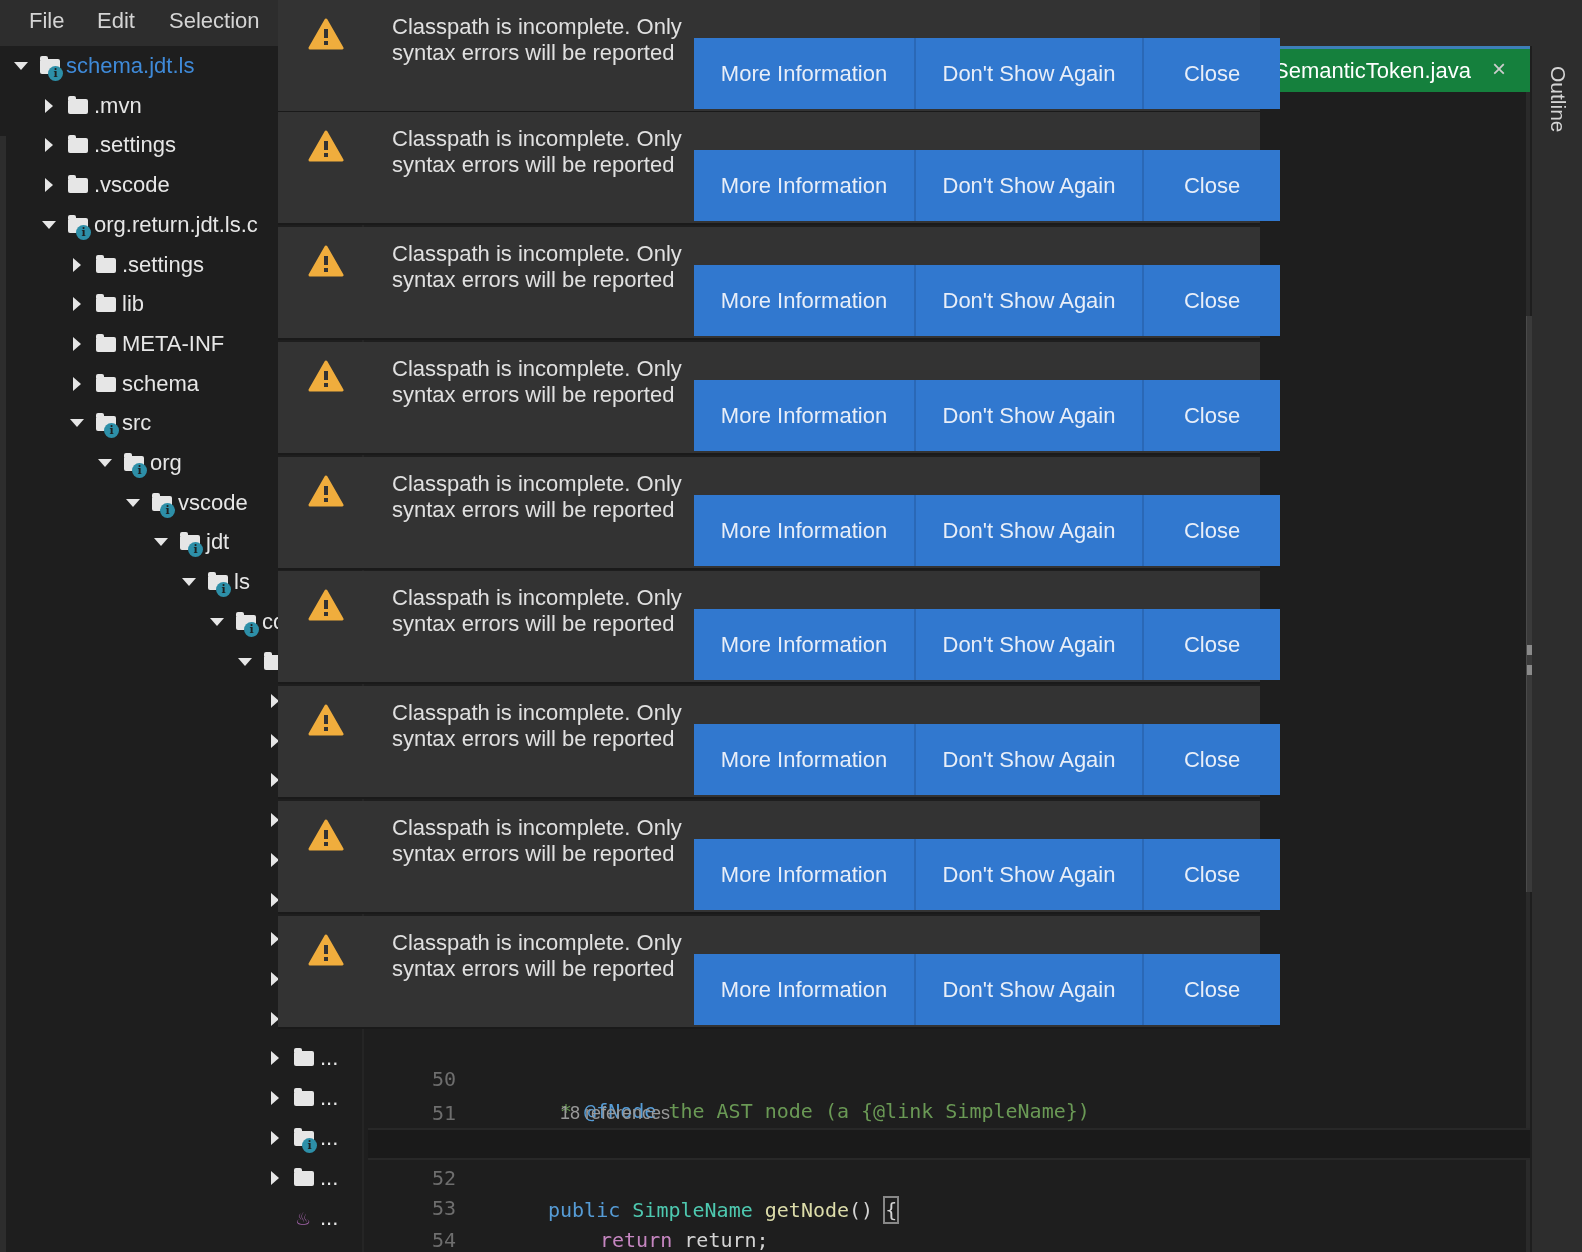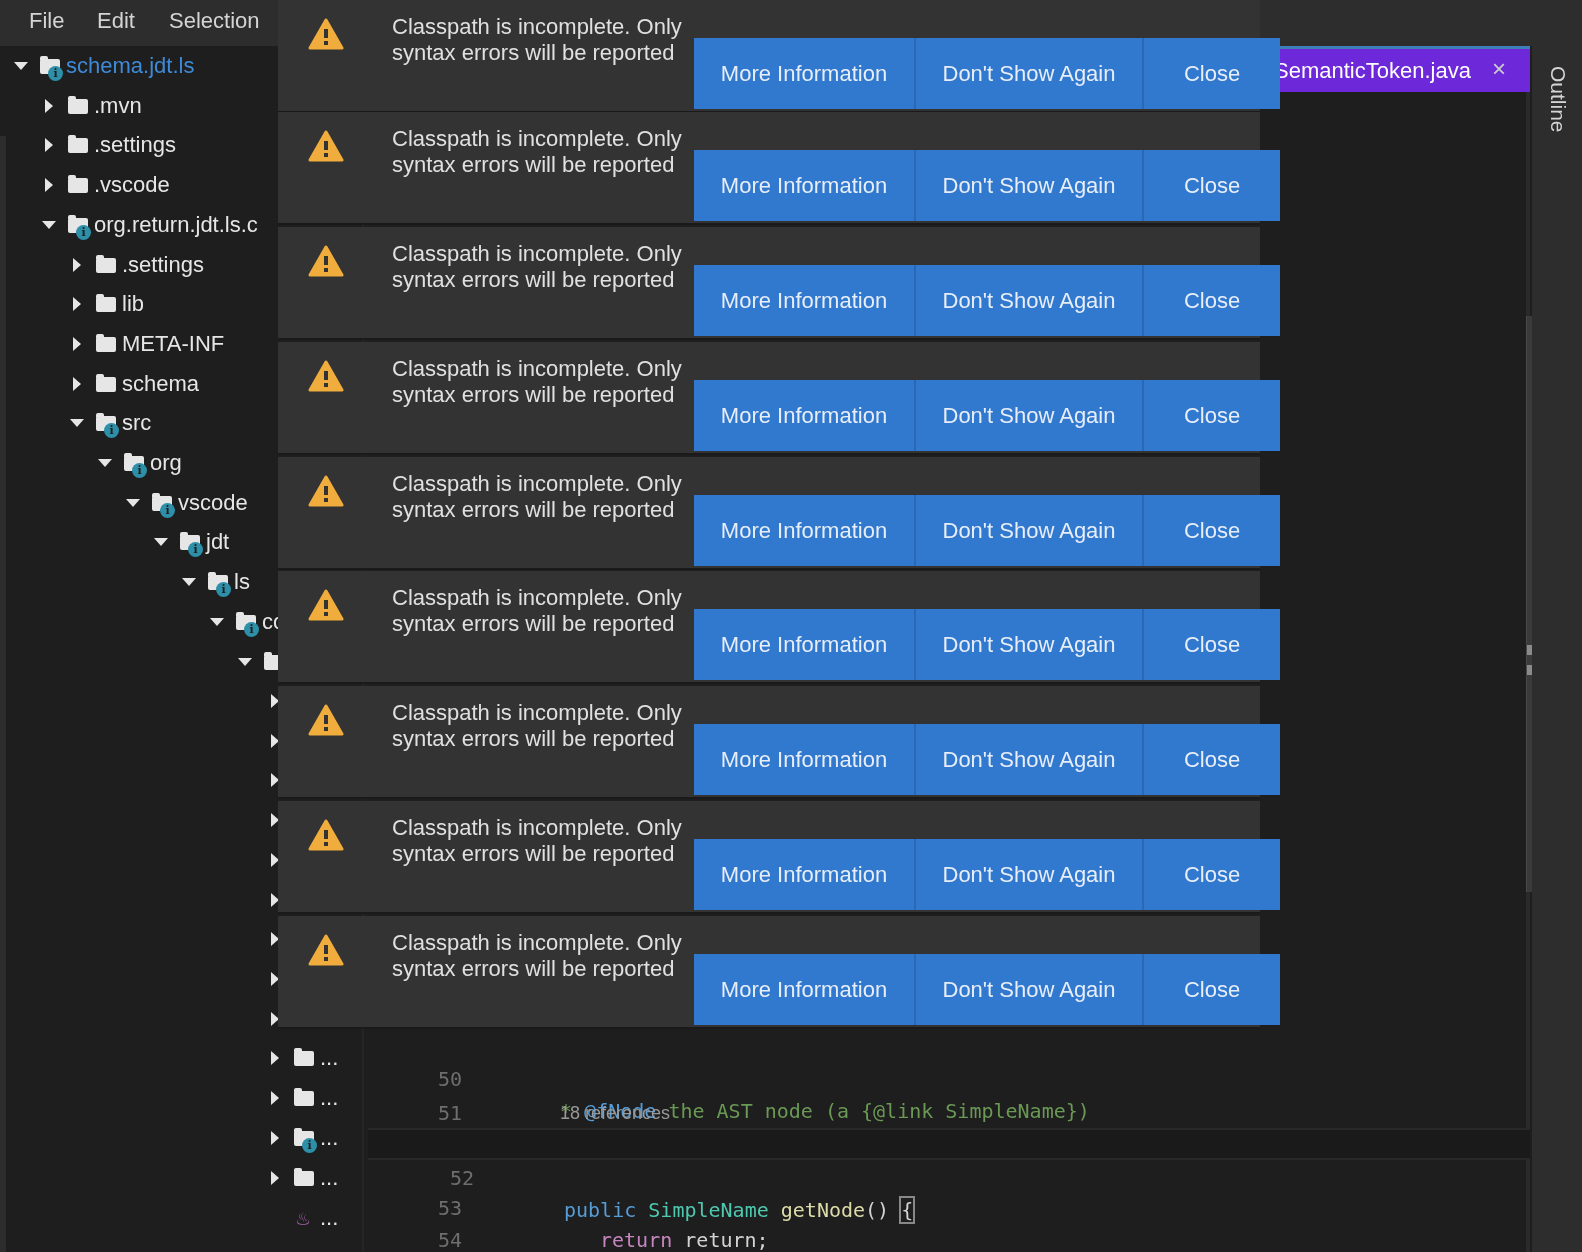--- a/index.html
+++ b/index.html
@@ -19,37 +19,37 @@
   .tw.right::before { content: ""; position: absolute; left: 5px; top: 2px; border-top: 7px solid transparent; border-bottom: 7px solid transparent; border-left: 8px solid #e6e6e6; }
   .folder { width: 20px; height: 15px; display: inline-block; position: relative; margin-right: 6px; background: #e6e6e6; border-radius: 2px; }
   .folder::before { content: ""; position: absolute; left: 0; top: -3px; width: 8px; height: 4px; background: #e6e6e6; border-radius: 2px 2px 0 0; }
   .info-badge { position: absolute; left: 8px; top: 7px; width: 15px; height: 15px; border-radius: 50%; background: #2d8fa8; color: #1e1e1e; font-size: 11px; font-weight: bold; line-height: 15px; text-align: center; font-family: "DejaVu Serif", serif; }
   .tree-label { display: inline-block; }
   .tree-label.root { color: #3f8ad8; }
   .java-icon { display: inline-block; width: 18px; height: 20px; color: #a062a8; font-size: 18px; margin-right: 8px; text-align: center; }
 
   
   .editor { position: absolute; left: 362px; top: 46px; width: 1168px; height: 1206px; background: #1e1e1e; border-left: 2px solid #252525; }
-  .tabbar { position: absolute; left: 1262px; top: 46px; width: 268px; height: 46px; background: #6d28d9; border-top: 3px solid #3d7fb8; }
+  .tabbar { position: absolute; left: 1262px; top: 46px; width: 268px; height: 46px; background: #15803d; border-top: 3px solid #3d7fb8; }
   .tab-label { position: absolute; left: 12px; top: 9px; font-size: 22px; color: #ffffff; }
   .tab-close { position: absolute; left: 230px; top: 6px; font-size: 24px; color: #cccccc; }
   .tabstrip-bg { position: absolute; left: 1262px; top: 0; width: 270px; height: 46px; background: #2d2d2d; }
   .outline-panel { position: absolute; left: 1532px; top: 0; width: 50px; height: 1252px; background: #2d2d2d; }
   .outline-label { position: absolute; left: 1546px; top: 66px; writing-mode: vertical-rl; font-size: 21px; color: #d4d4d4; }
   .scroll-track { position: absolute; left: 1526px; top: 92px; width: 4px; height: 1160px; background: #2a2a2a; }
   .scroll-thumb { position: absolute; left: 1526px; top: 316px; width: 12px; height: 576px; background: #3a3a3a; border-left: 1px solid #4a4a4a; }
   .ruler-mark { position: absolute; width: 10px; height: 10px; background: #8a8a8a; }
 
   .code-line { position: absolute; left: 364px; height: 32px; width: 1166px; font-family: "DejaVu Sans Mono", monospace; font-size: 20px; line-height: 32px; white-space: pre; }
-  .line-num { position: absolute; left: 68px; width: 30px; text-align: right; color: #6e6e6e; }
+  .line-num { position: absolute; left: 68px; width: 30px; text-align: left; color: #6e6e6e; }
   .code-text { position: absolute; left: 184px; }
   .current-line { background: #1a1a1a; border-top: 2px solid #282828; border-bottom: 2px solid #282828; }
   .c-comment { color: #6a9955; }
   .c-tag { color: #569cd6; }
-  .c-kw { color: #569cd6; margin-left: 16px; }
+  .c-kw { color: #569cd6; }
   .c-type { color: #4ec9b0; }
   .c-fn { color: #dcdcaa; }
   .c-ctrl { color: #c586c0; }
   .c-plain { color: #d4d4d4; }
   .bracket-box { outline: 2px solid #888888; }
   .codelens { position: absolute; left: 560px; top: 1103px; font-size: 18px; color: #999999; font-family: "Liberation Sans", sans-serif; }
 
   
   .toast { position: absolute; left: 278px; width: 982px; height: 113px; background: #333333; border-bottom: 2px solid #1a1a1a; }
   .toast-icon { position: absolute; left: 30px; top: 18px; width: 36px; height: 32px; }
@@ -244,21 +244,21 @@
 <div class="code-line" style="top:1031px">
   <span class="line-num">50</span>
   <span class="code-text" style="left:196px"><span class="c-comment">* </span><span class="c-tag">@fNode</span><span class="c-comment"> the AST node (a {@link SimpleName})</span></span>
 </div>
 <div class="code-line" style="top:1065px">
   <span class="line-num">51</span>
   <span class="code-text c-comment" style="left:196px">*/</span>
 </div>
 <div class="codelens">18 references</div>
 <div class="code-line current-line" style="top:1128px;left:368px;width:1162px">
-  <span class="line-num" style="left:76px">52</span>
+  <span class="line-num" style="left:64px">52</span>
   <span class="code-text" style="left:180px"><span class="c-kw">public</span> <span class="c-type">SimpleName</span> <span class="c-fn">getNode</span><span class="c-plain">() </span><span class="c-plain bracket-box">{</span></span>
 </div>
 <div class="code-line" style="top:1160px">
   <span class="line-num">53</span>
   <span class="code-text" style="left:236px"><span class="c-ctrl">return</span> <span class="c-plain">return;</span></span>
 </div>
 <div class="code-line" style="top:1192px">
   <span class="line-num">54</span>
   
 </div>

